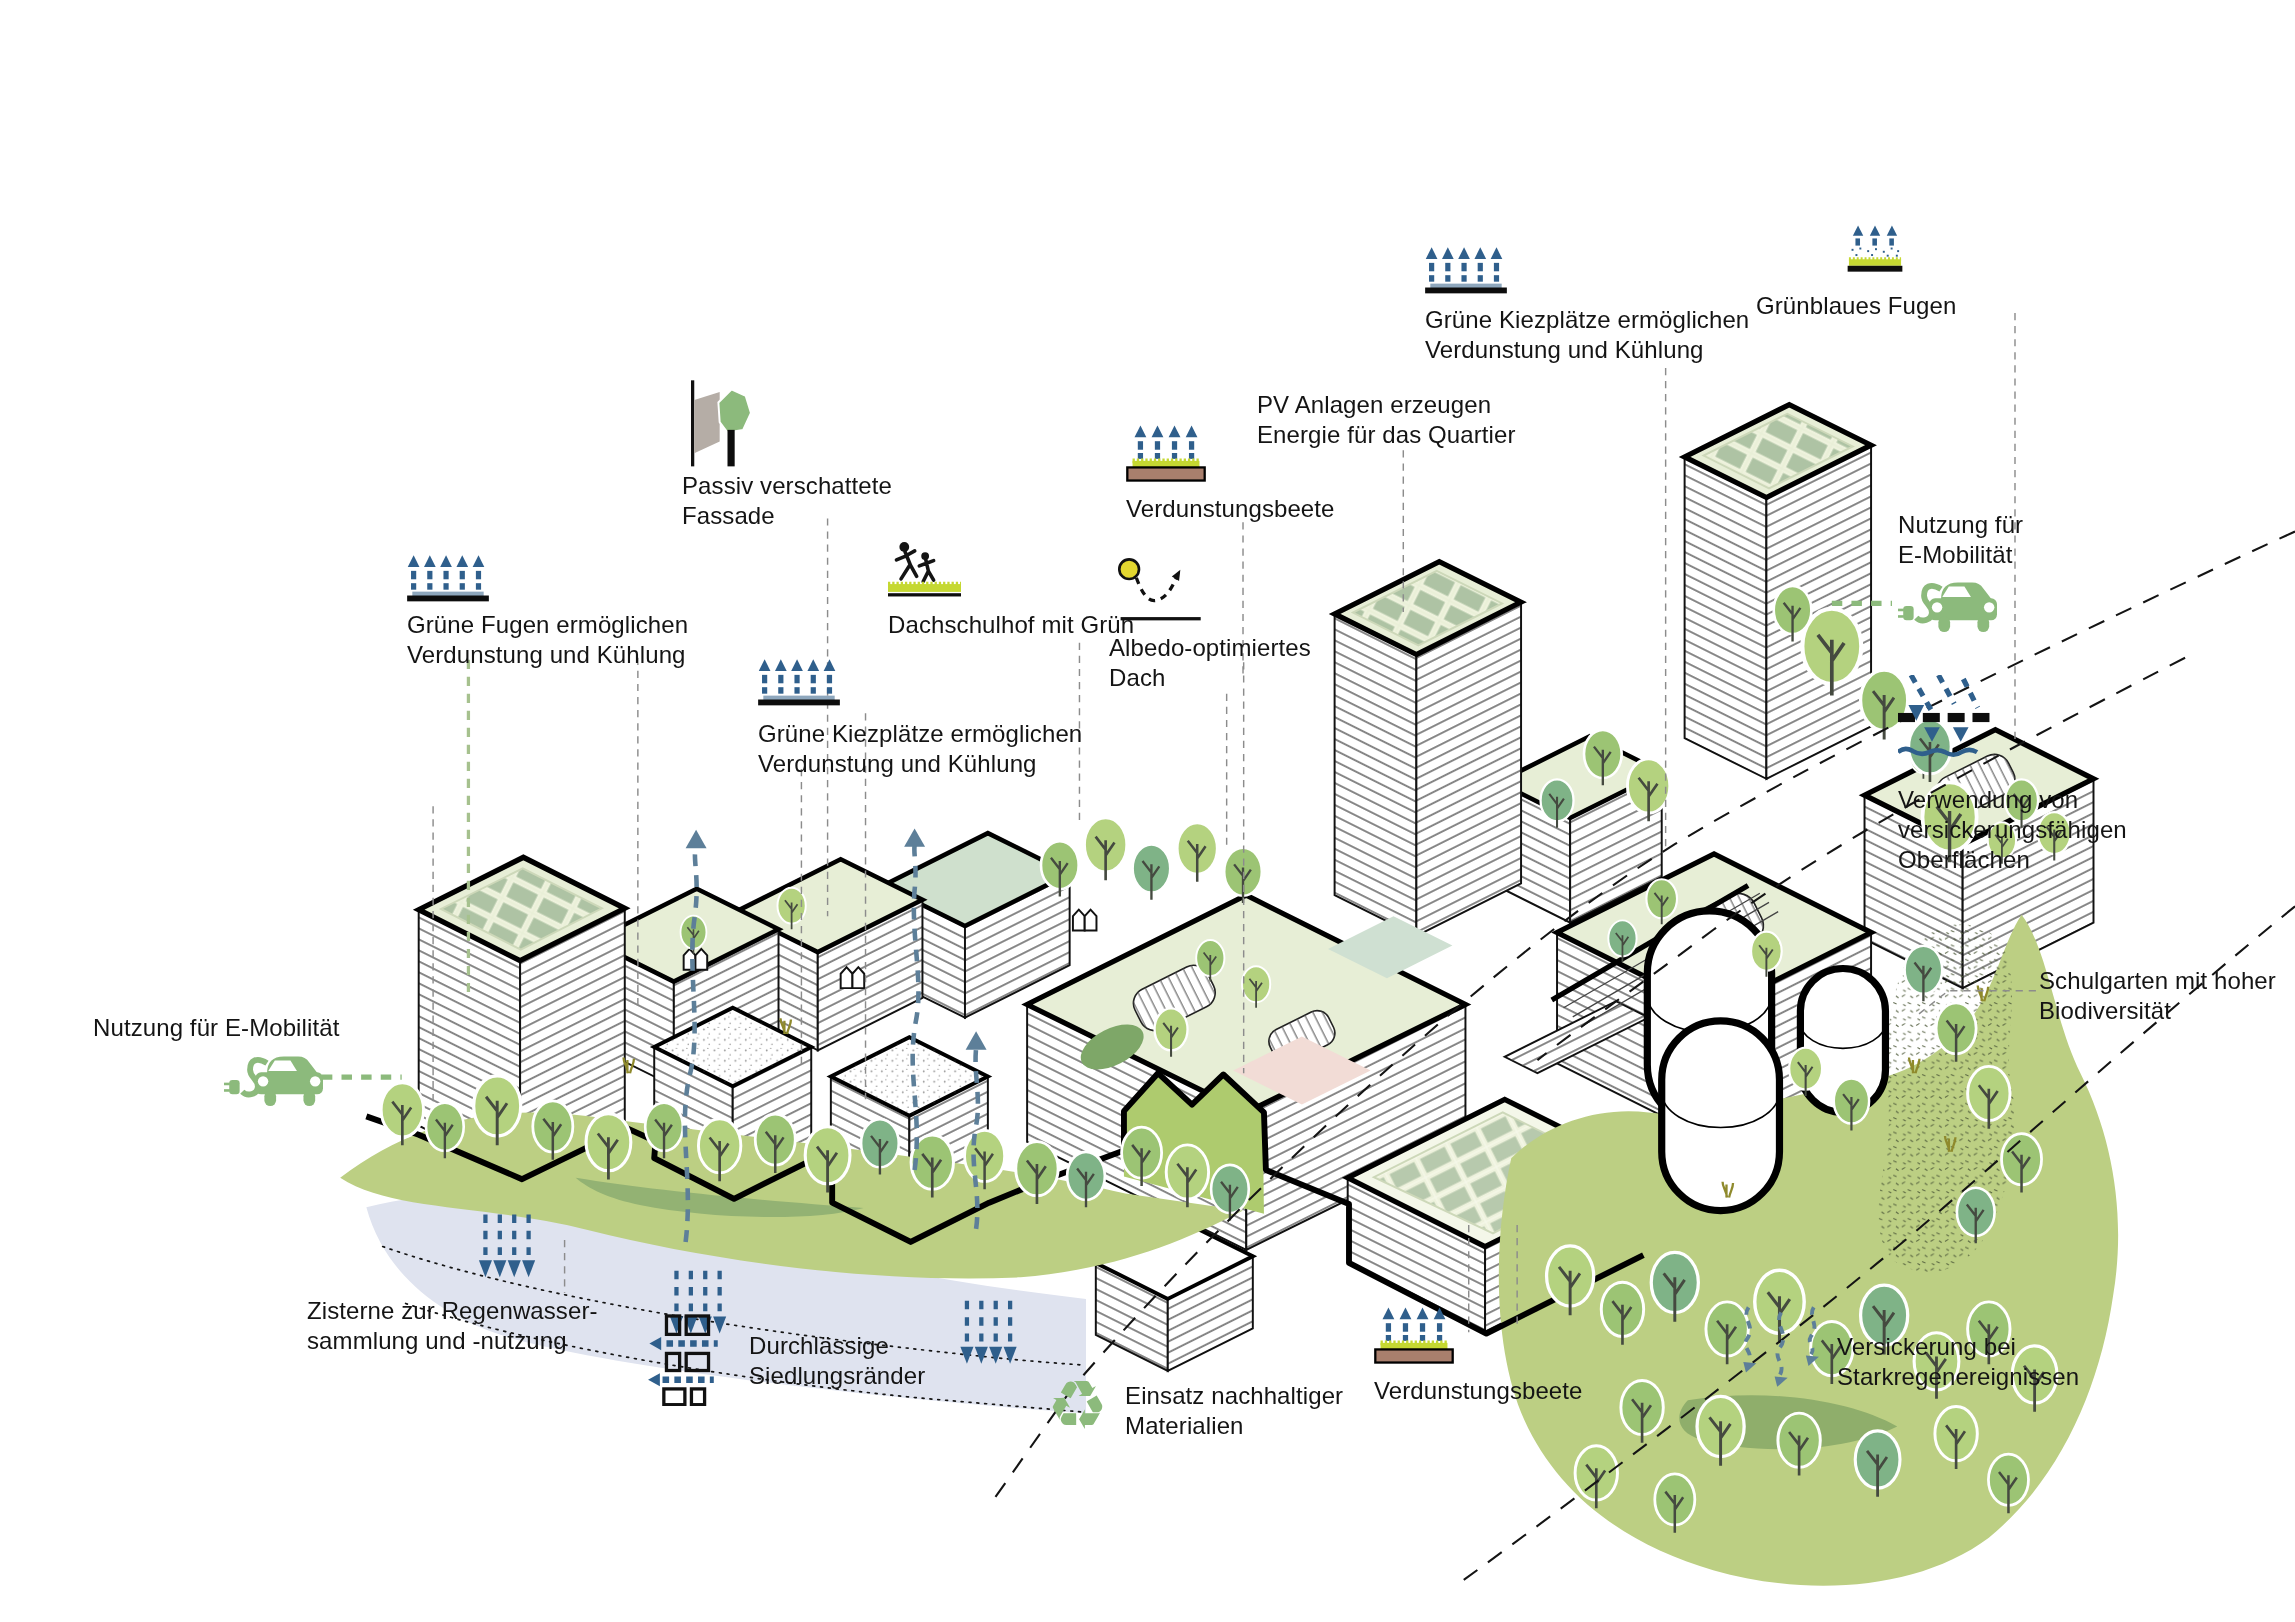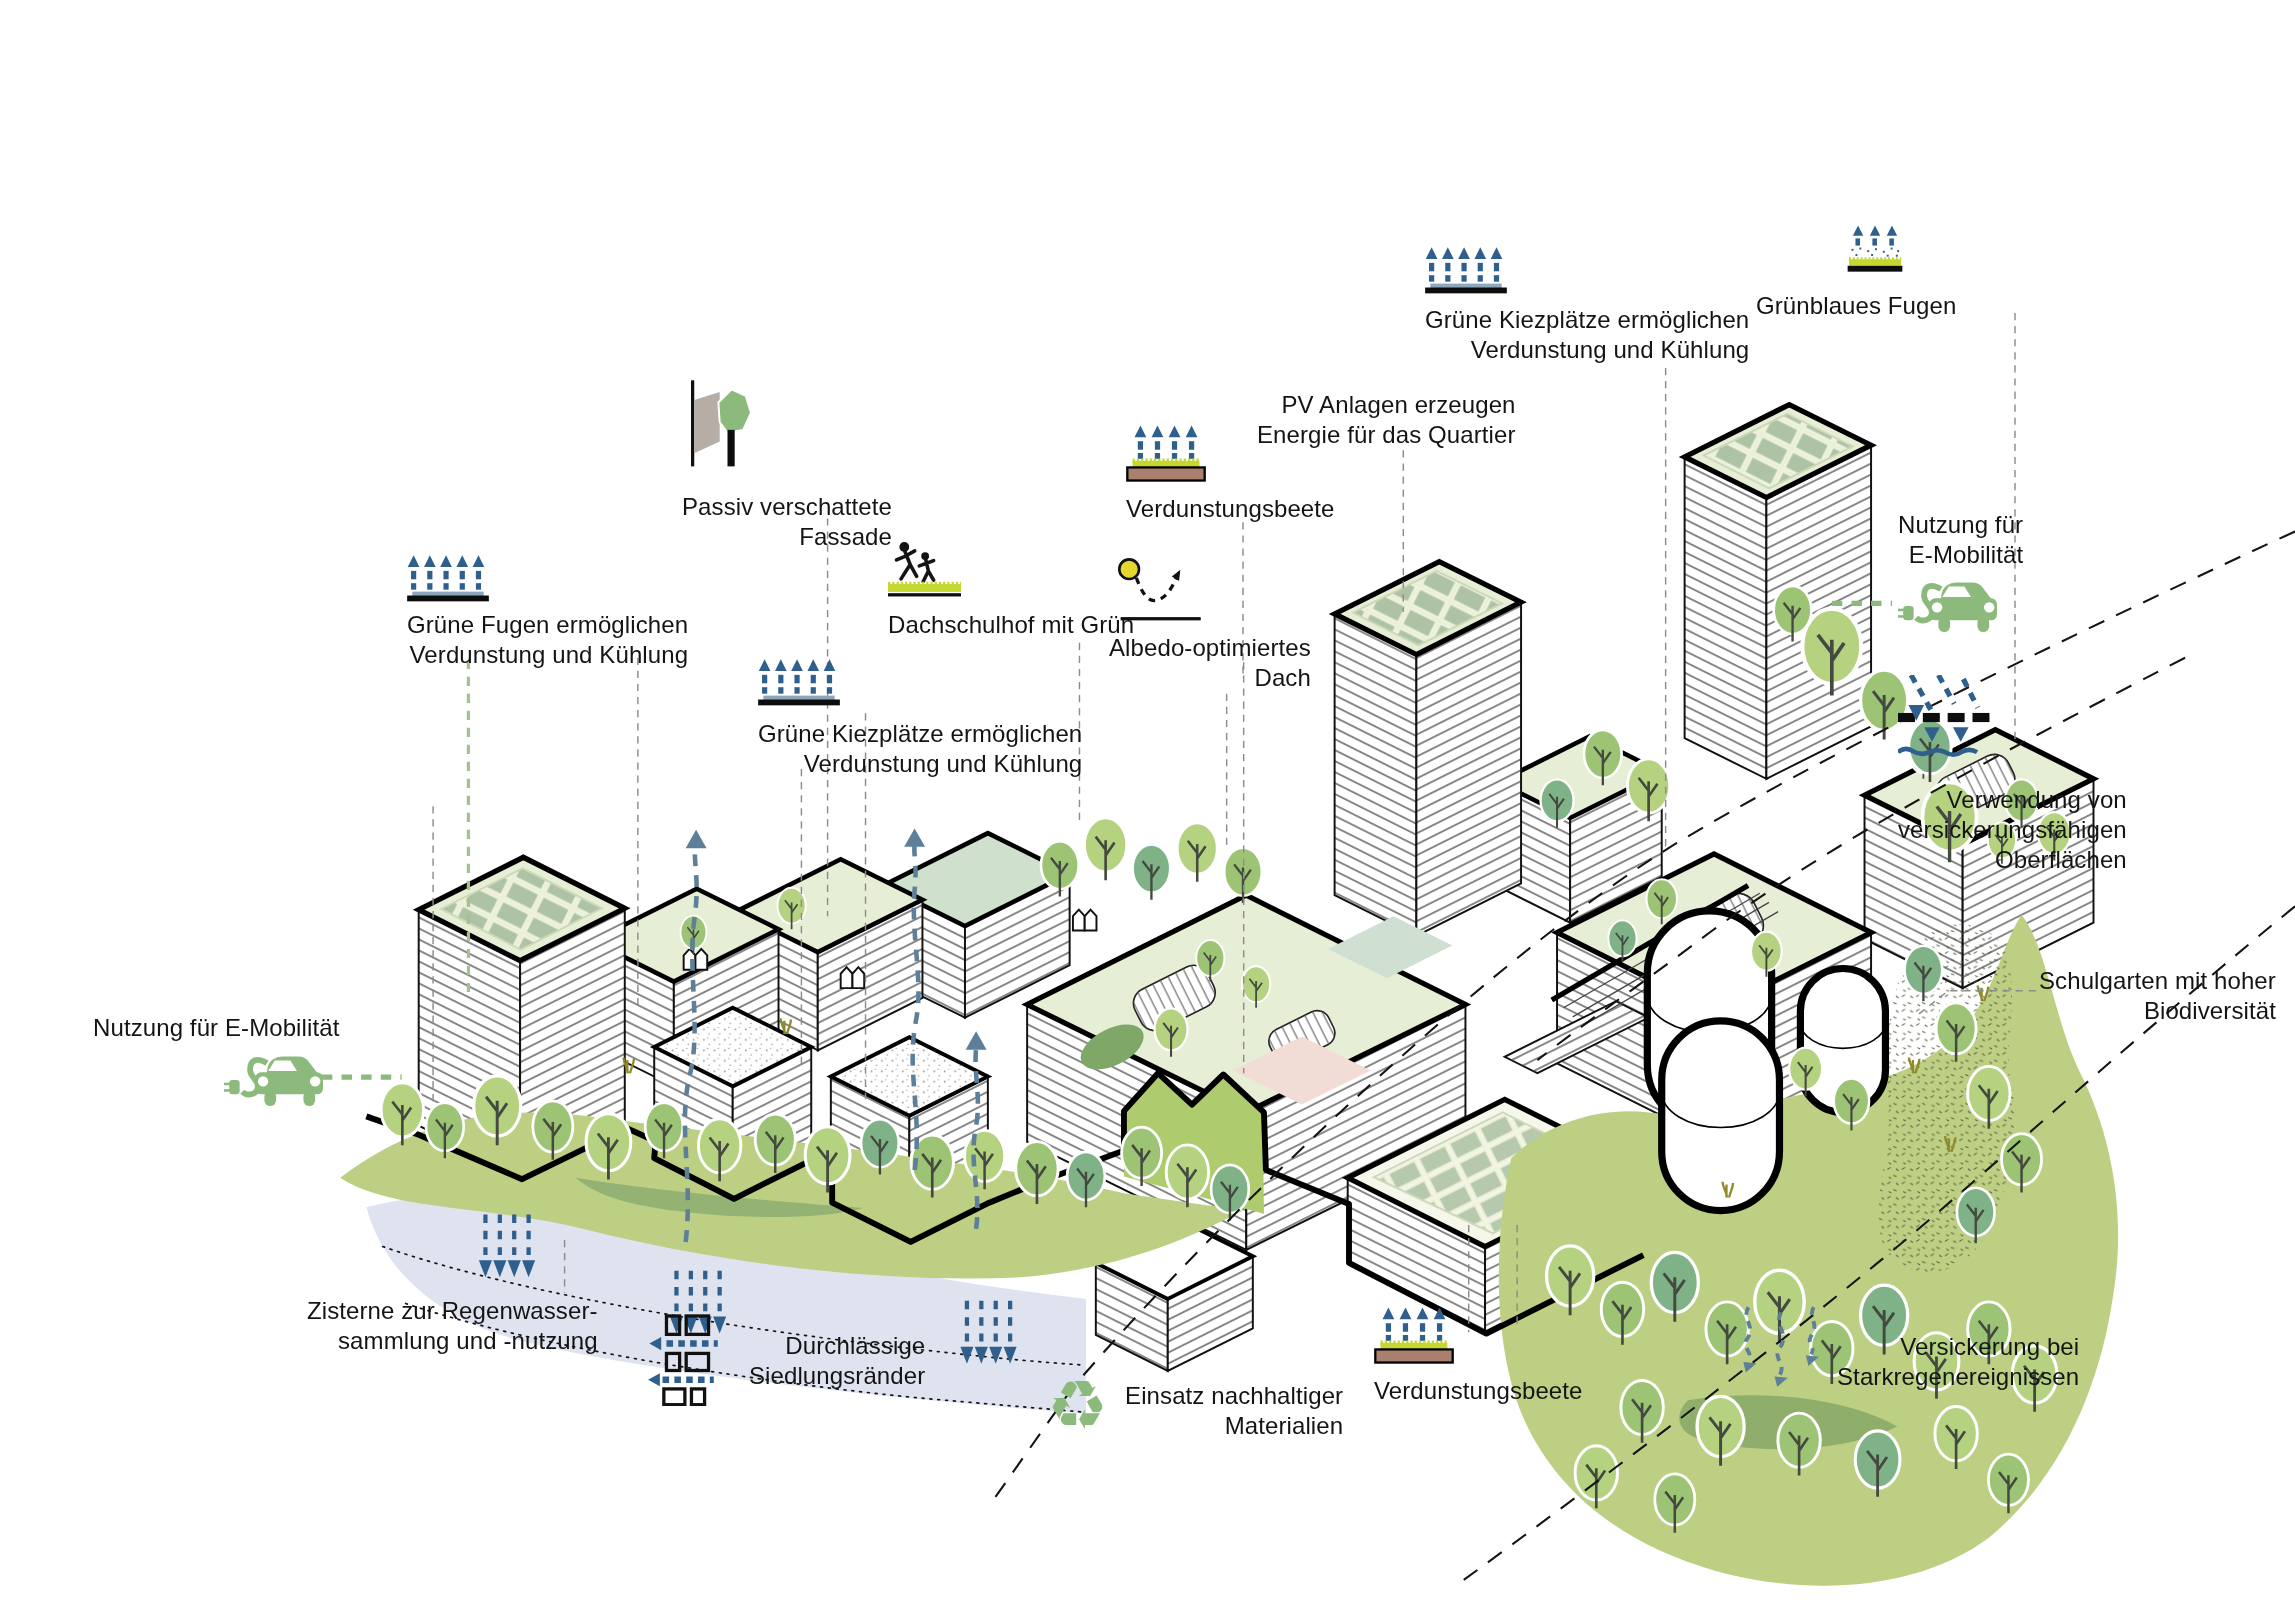--- a/index.html
+++ b/index.html
@@ -2,21 +2,21 @@
 <html style="font-size:10.5px"><head>
 <meta charset="utf-8">
 <style>
   html,body{margin:0;padding:0;background:#fff;}
   body{width:2295px;height:1623px;position:relative;overflow:hidden;
        font-family:"Liberation Sans",sans-serif;color:#141414;}
   #stage{position:absolute;inset:0;}
   svg.bg{position:absolute;left:0;top:0;}
   .callout{position:absolute;font-size:24px;line-height:1.26;letter-spacing:0.1px;
            color:#141414;white-space:nowrap;}
-  .callout .txt div{min-height:30px;text-align:right;}
+  .callout .txt div{min-height:30px;}
   .icon{display:block;}
   .row{display:flex;align-items:flex-start;}
   .recycle{font-size:68px;line-height:1;color:#8cba7c;font-family:"DejaVu Sans",sans-serif;}
 </style>
 </head>
 <body>
 
 <div id="stage">
 
 <svg class="bg" width="2295" height="1623" viewBox="0 0 3508 2480">
@@ -403,21 +403,21 @@
   </div>
 </div>
 
 <div class="callout" style="left:682px;top:380px">
   <svg class="icon" width="73" height="88" viewBox="0 0 112 134" style="margin-left:9.2px">
     <rect x="0" y="0" width="5" height="132" fill="#111"></rect>
     <polygon points="5,30 44,18 44,94 5,112" fill="#b5ada6"></polygon>
     <polygon points="62,14 84,24 92,50 80,76 56,80 44,64 42,34" fill="#8cba7c" stroke="#fff" stroke-width="3"></polygon>
     <rect x="56" y="76" width="11" height="56" fill="#0d0d0d"></rect>
   </svg>
-  <div class="txt" style="margin-top:24px">
+  <div class="txt" style="margin-top:3px">
     <div>Passiv verschattete</div>
     <div>Fassade</div>
   </div>
 </div>
 
 <div class="callout" style="left:758px;top:658px">
   <svg class="icon" width="82" height="48" viewBox="0 0 126 74">
     <g fill="#2f5f8c">
       <polygon points="10,2 1,20 19,20"></polygon>
           <rect x="6" y="26" width="8" height="13"></rect>

